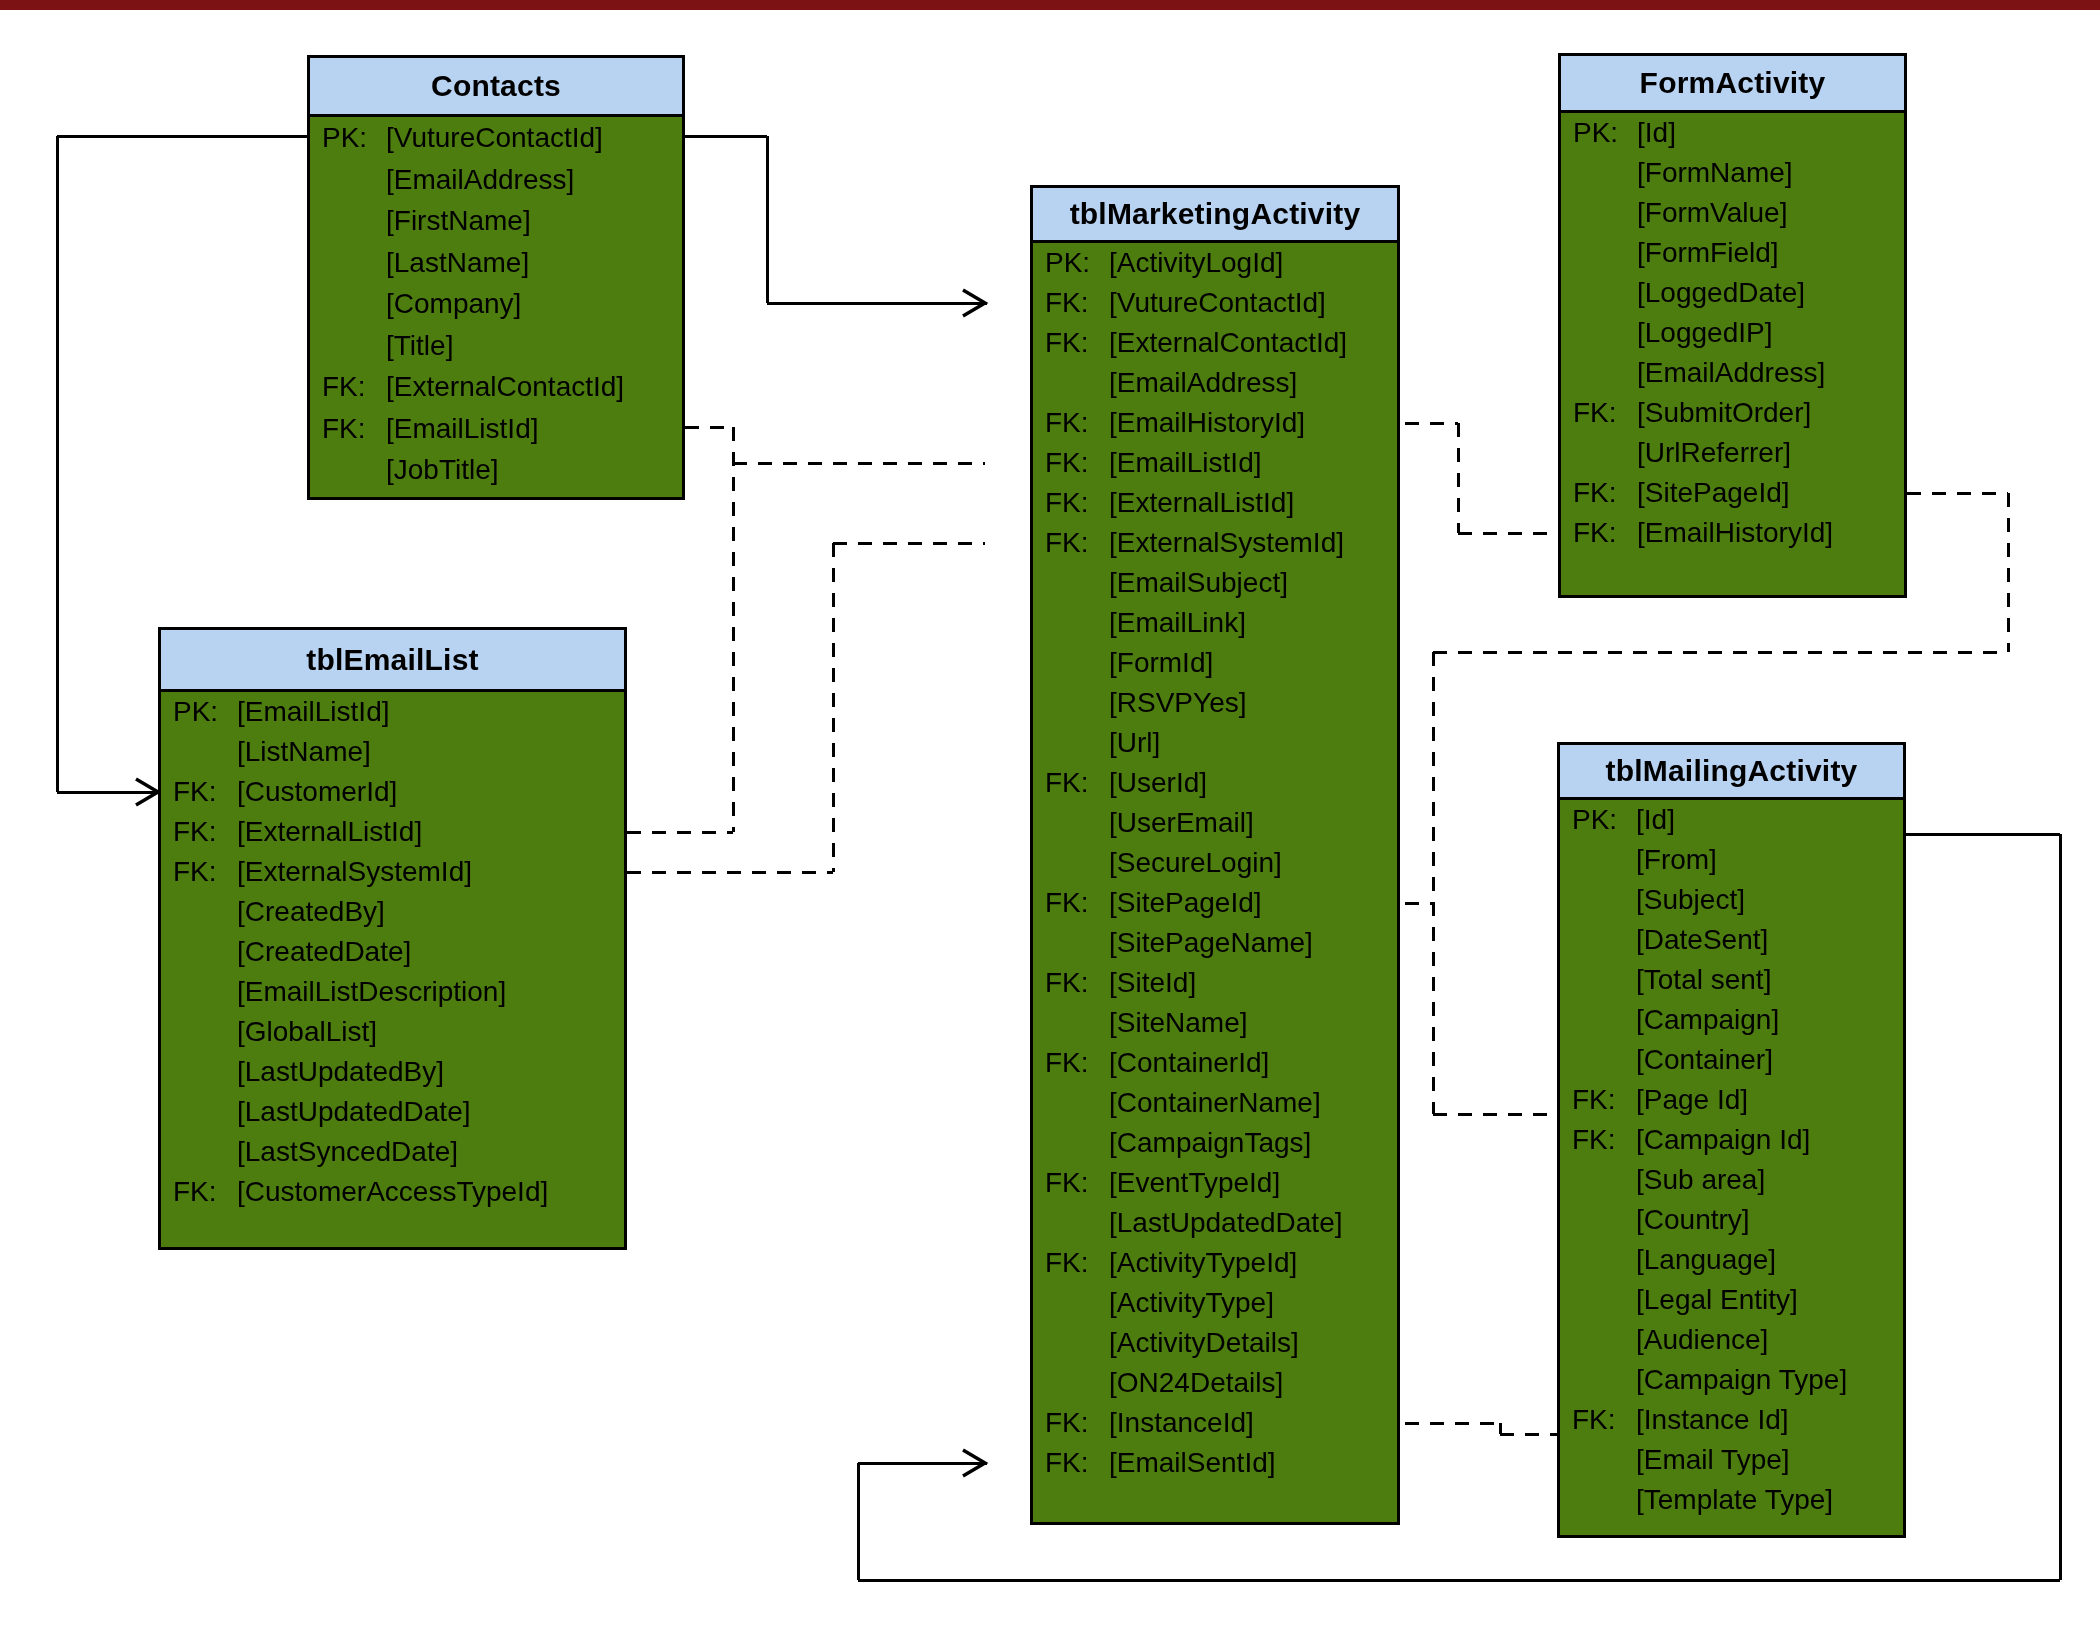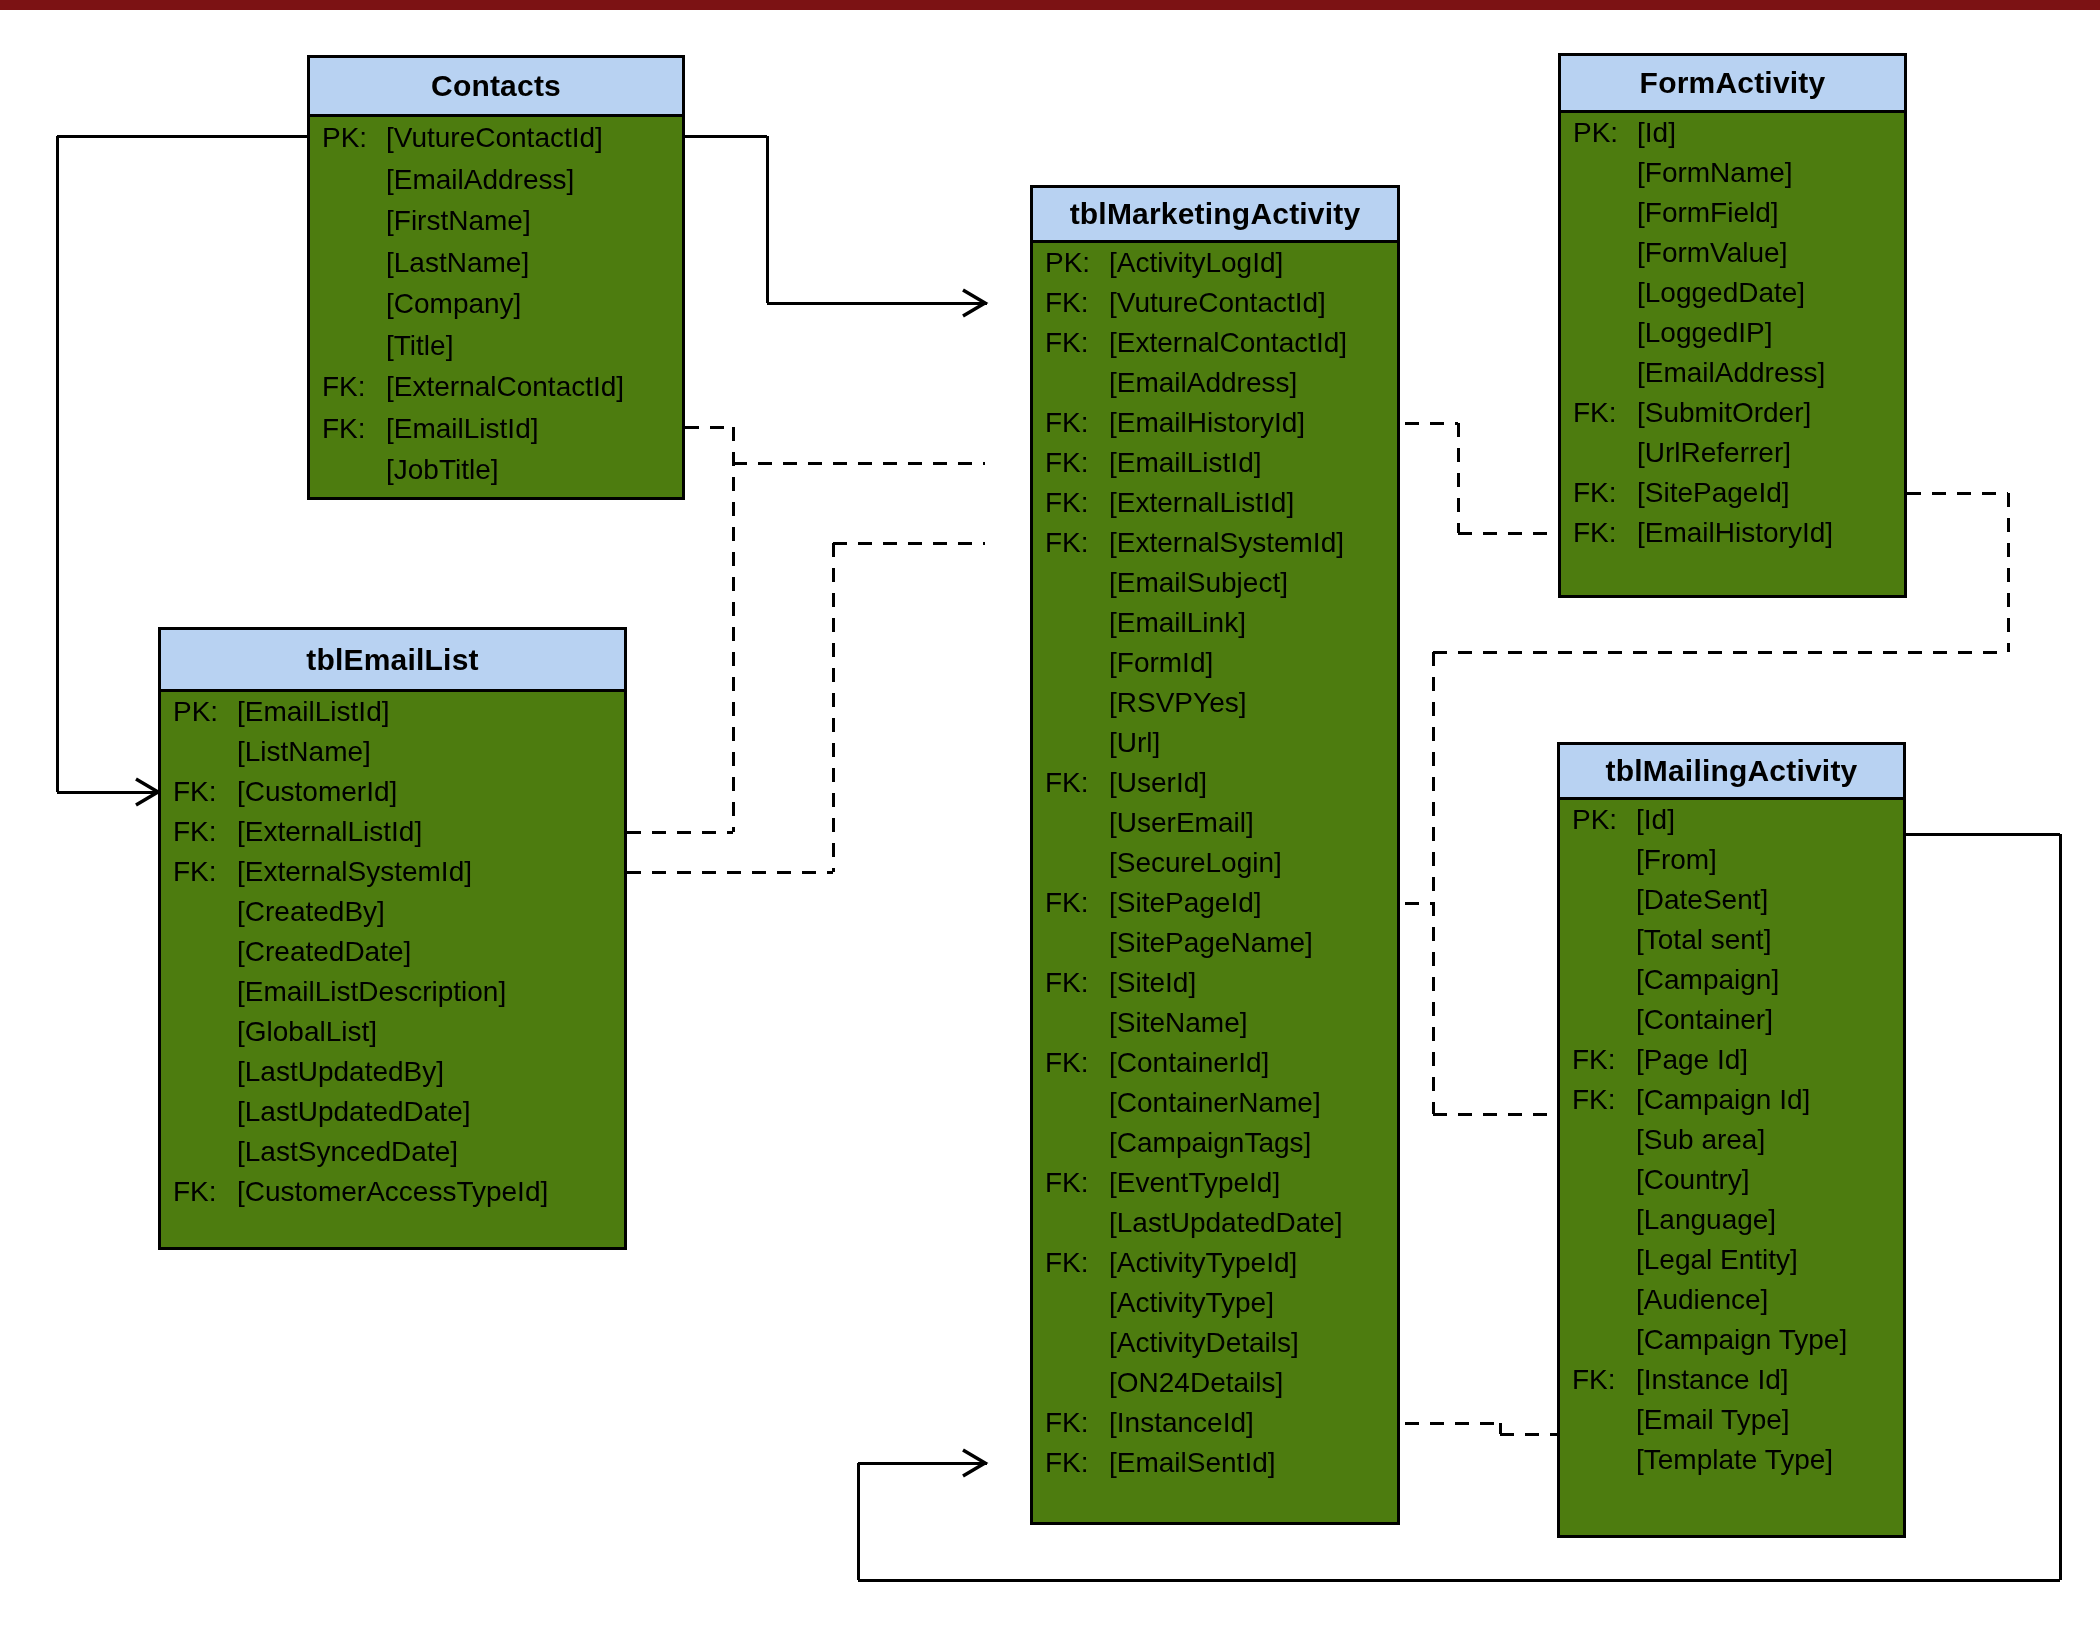--- a/index.html
+++ b/index.html
@@ -321,25 +321,25 @@
         <div class="frow" style="height: 40px; line-height: 40px;">
           <span class="key">PK:</span>
           <span class="fname">[Id]</span>
         </div>
         <div class="frow" style="height: 40px; line-height: 40px;">
           <span class="key"></span>
           <span class="fname">[FormName]</span>
         </div>
         <div class="frow" style="height: 40px; line-height: 40px;">
           <span class="key"></span>
+          <span class="fname">[FormValue]</span>
+        </div>
+        <div class="frow" style="height: 40px; line-height: 40px;">
+          <span class="key"></span>
           <span class="fname">[FormField]</span>
-        </div>
-        <div class="frow" style="height: 40px; line-height: 40px;">
-          <span class="key"></span>
-          <span class="fname">[FormValue]</span>
         </div>
         <div class="frow" style="height: 40px; line-height: 40px;">
           <span class="key"></span>
           <span class="fname">[LoggedDate]</span>
         </div>
         <div class="frow" style="height: 40px; line-height: 40px;">
           <span class="key"></span>
           <span class="fname">[LoggedIP]</span>
         </div>
         <div class="frow" style="height: 40px; line-height: 40px;">
@@ -371,20 +371,24 @@
         <div class="frow" style="height: 40px; line-height: 40px;">
           <span class="key">PK:</span>
           <span class="fname">[Id]</span>
         </div>
         <div class="frow" style="height: 40px; line-height: 40px;">
           <span class="key"></span>
           <span class="fname">[From]</span>
         </div>
         <div class="frow" style="height: 40px; line-height: 40px;">
           <span class="key"></span>
+          <span class="fname">[Subject]</span>
+        </div>
+        <div class="frow" style="height: 40px; line-height: 40px;">
+          <span class="key"></span>
           <span class="fname">[DateSent]</span>
         </div>
         <div class="frow" style="height: 40px; line-height: 40px;">
           <span class="key"></span>
           <span class="fname">[Total sent]</span>
         </div>
         <div class="frow" style="height: 40px; line-height: 40px; text-decoration: underline;">
           <span class="key"></span>
           <span class="fname">[Campaign]</span>
         </div>

